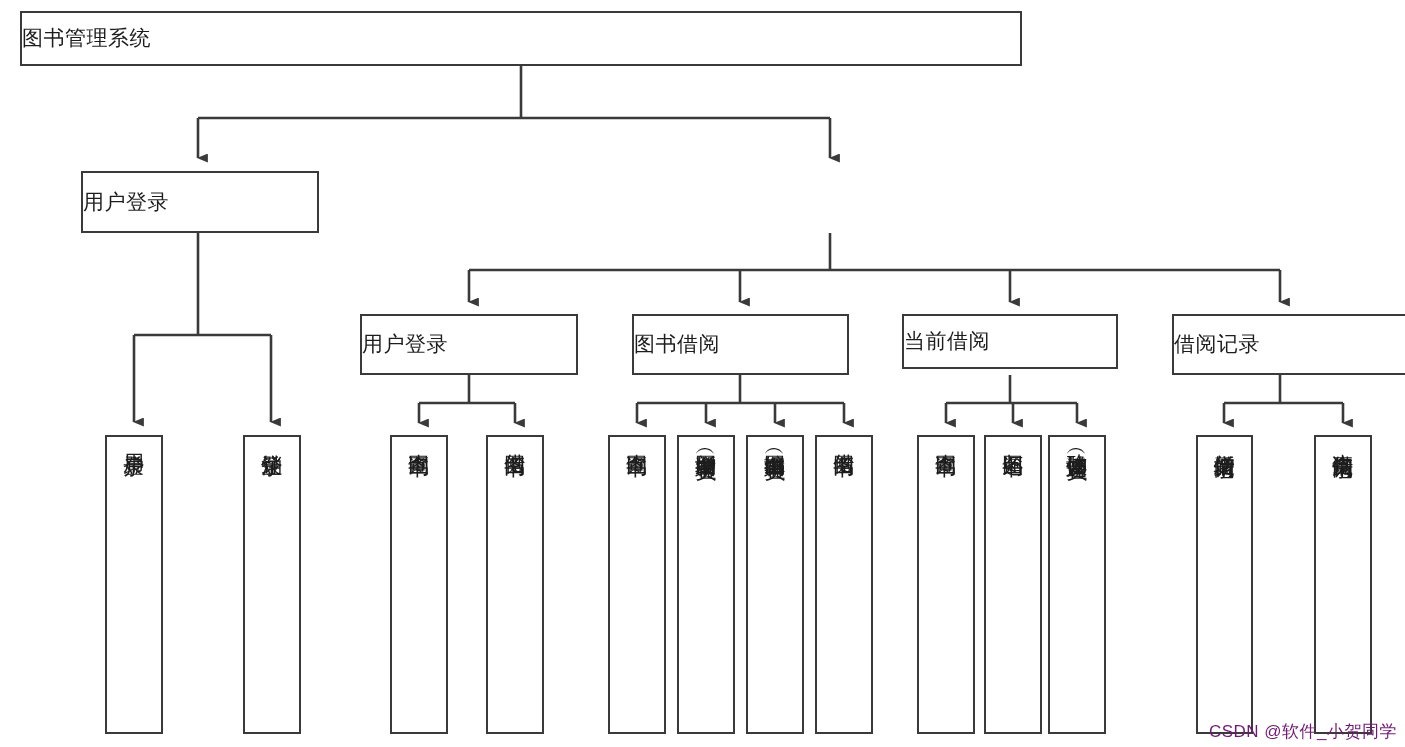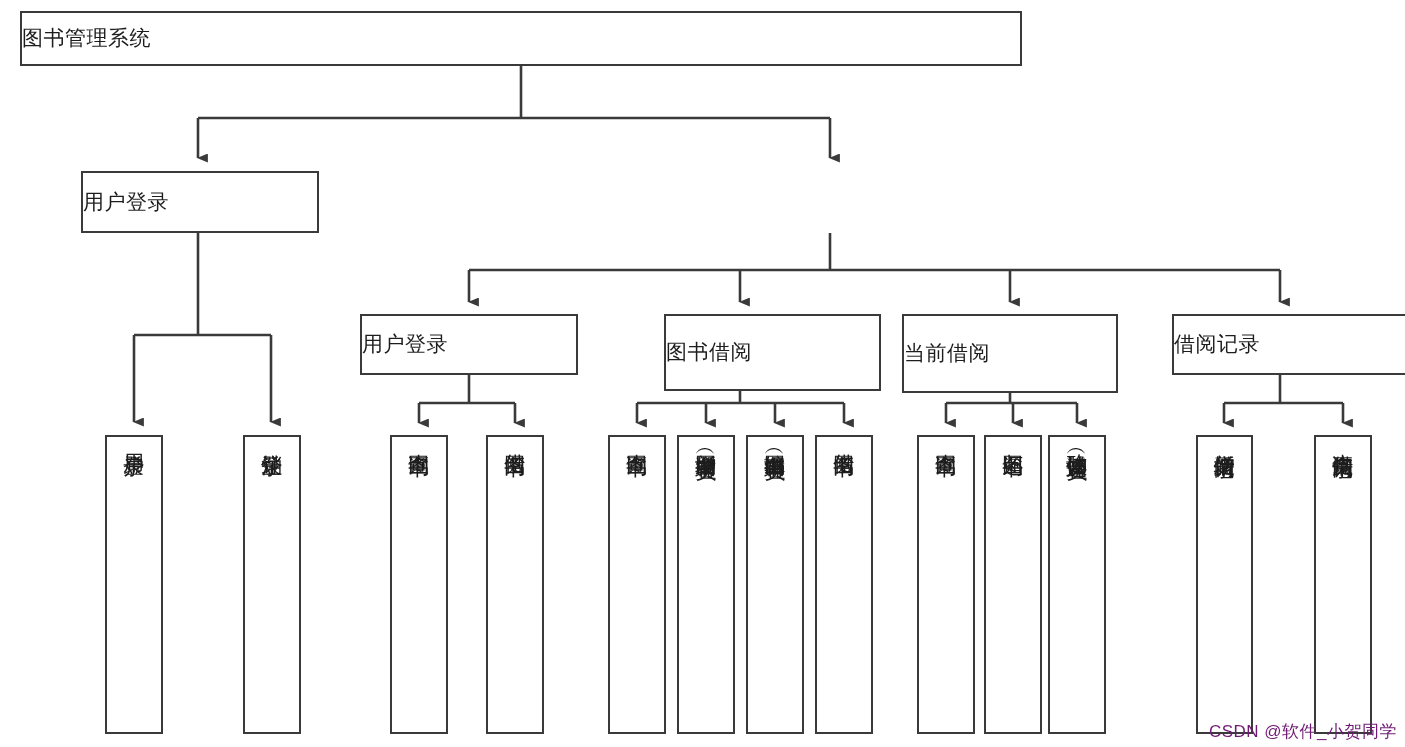--- a/index.html
+++ b/index.html
@@ -127,25 +127,25 @@
 
   <div class="node horiz" style="left:81px; top:171px; width:238px; height:62px;">
     <span class="label">用户登录</span>
   </div>
 
 
   <div class="node horiz" style="left:360px; top:314px; width:218px; height:61px;">
     <span class="label">用户登录</span>
   </div>
 
-  <div class="node horiz" style="left:632px; top:314px; width:217px; height:77px;margin-left:32px;">
+  <div class="node horiz" style="left:632px; top:314px; width:217px; height:61px;">
     <span class="label">图书借阅</span>
   </div>
 
-  <div class="node horiz" style="left:902px; top:314px; width:216px; height:79px;">
+  <div class="node horiz" style="left:902px; top:314px; width:216px; height:55px;">
     <span class="label">当前借阅</span>
   </div>
 
   <div class="node horiz" style="left:1172px; top:314px; width:236px; height:61px;">
     <span class="label">借阅记录</span>
   </div>
 
   <div class="node vert" style="left:105px; top:435px; width:58px; height:299px;">
     <span class="label">用户登录</span>
   </div>

